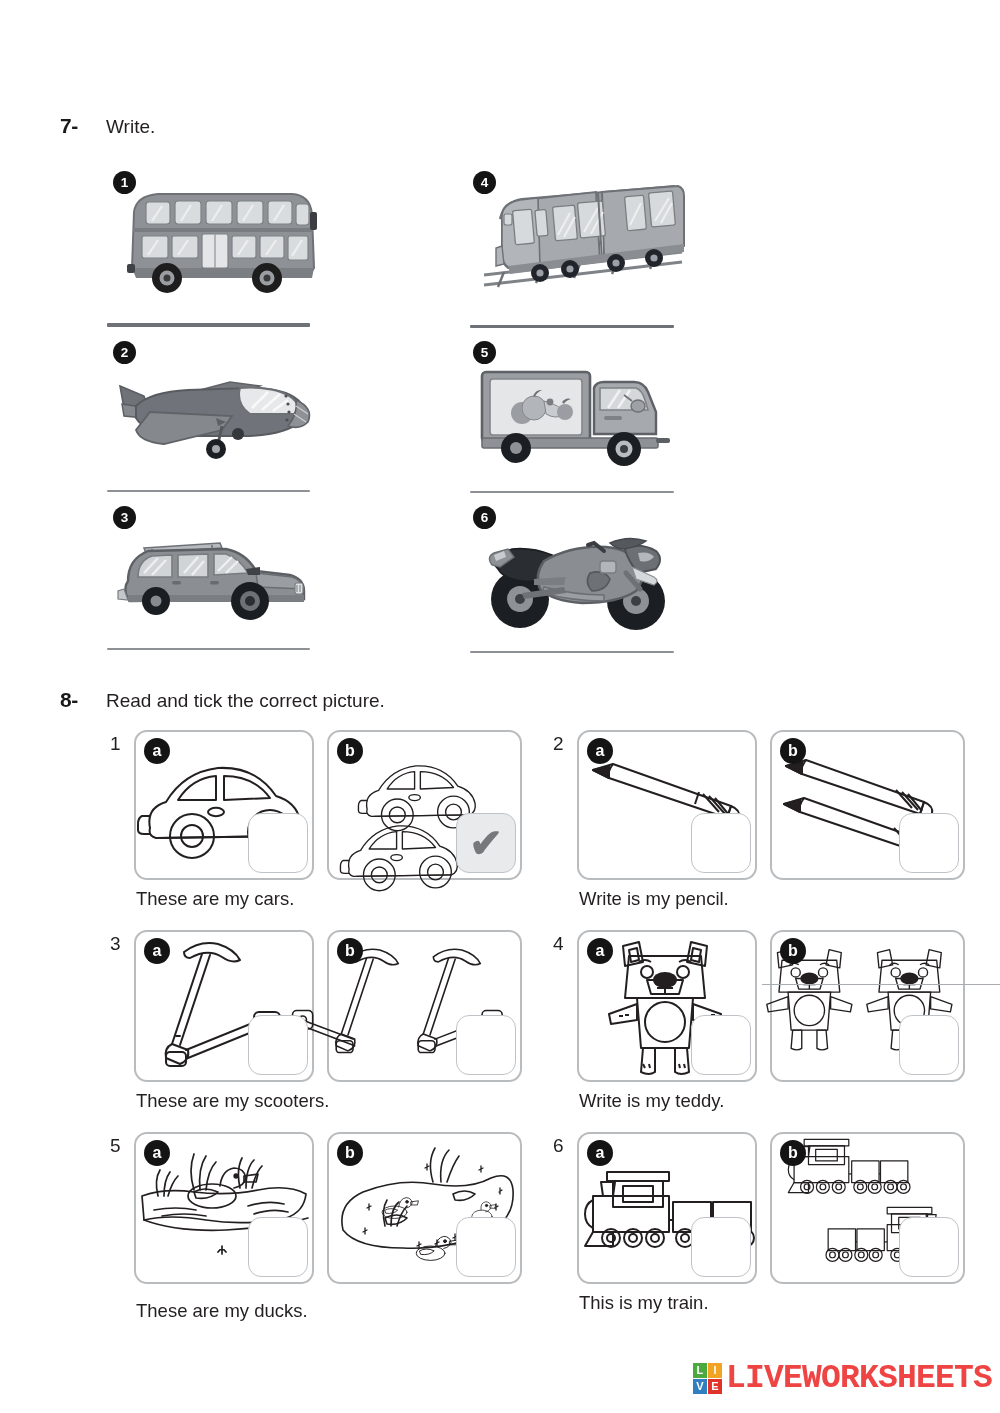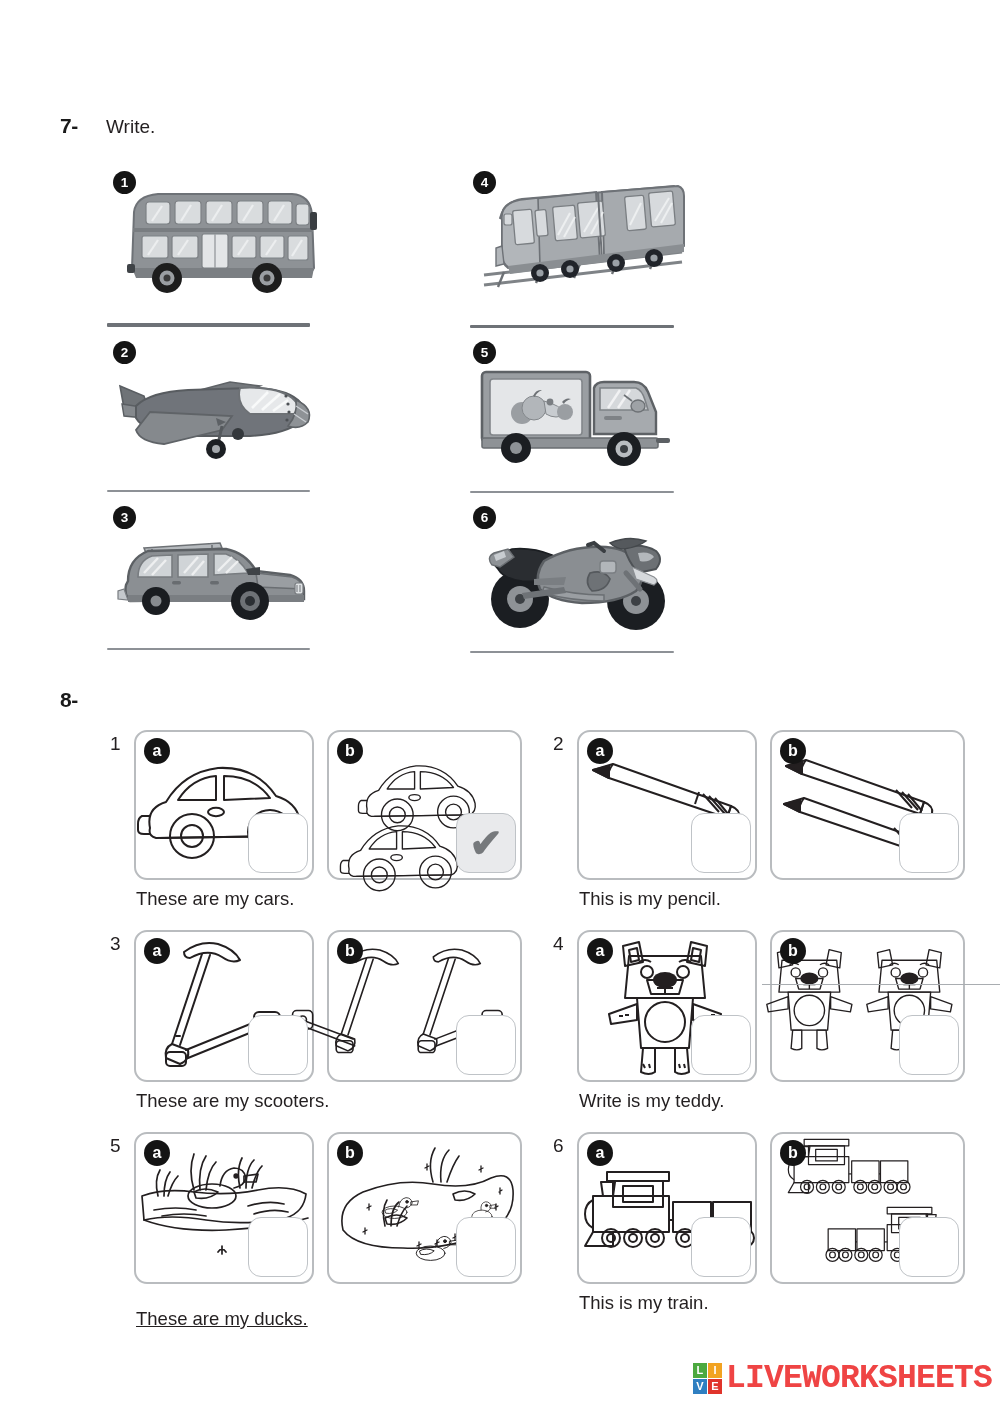--- a/index.html
+++ b/index.html
@@ -407,20 +407,21 @@
     </div>
   </div>
   <div class="write-line" style="left:470px; top:651px; width:204px; height:2px;"></div>
 
 </div>
 
 <div id="ex8">
 
   <div class="ex-head" style="left:60px; top:688px;">
     <span class="ex-num">8-</span>
+    <span class="ex-title">Read and tick the correct picture.</span>
   </div>
 
   <div class="q" style="left:110px; top:730px;">
     <div class="q-num" style="left:0px; top:3px;">1</div>
 
     <div class="opt-box" style="left:24px; top:0px; width:180px; height:150px;">
       <div class="opt-badge">a</div>
       <svg width="176" height="146" viewBox="0 0 176 146">
         <g fill="none" stroke="#231f20" stroke-width="2" stroke-linejoin="round">
           <path d="M14 96 Q10 76 30 70 Q48 40 82 36 Q120 34 140 64 Q160 70 164 88 Q166 100 156 104 L20 106 Q12 104 14 96 Z"></path>
@@ -512,21 +513,21 @@
             <path d="M14 38 L30 46 L30 34 Z" fill="#231f20"></path>
             <path d="M34 32 Q28 40 30 46"></path>
             <path d="M124 62 L140 80 M130 64 L146 82 M136 66 L150 83"></path>
             <path d="M152 74 Q162 78 160 86 Q156 92 148 86 Z"></path>
           </g>
         </g>
       </svg>
       <div class="ans-box"></div>
     </div>
 
-    <div class="q-cap" style="left:26px; top:158px;">This is my pencil.</div>
+    <div class="q-cap" style="left:26px; top:158px;">Write is my pencil.</div>
   </div>
 
   <div class="q" style="left:110px; top:930px;">
     <div class="q-num" style="left:0px; top:3px;">3</div>
 
     <div class="opt-box" style="left:24px; top:0px; width:180px; height:152px;">
       <div class="opt-badge">a</div>
       <svg width="176" height="148" viewBox="0 0 176 148">
         <g fill="none" stroke="#231f20" stroke-width="2" stroke-linejoin="round" stroke-linecap="round">
           <path d="M48 20 Q64 8 82 12 Q98 17 104 28 Q96 32 86 25 Q72 16 54 26 Q48 26 48 20 Z"></path>
@@ -741,21 +742,21 @@
             <path d="M34 98 L38 96 M36 94 L36 100"></path>
             <path d="M88 112 L92 110 M90 108 L90 114"></path>
             <path d="M106 110 L110 108 M108 106 L108 112"></path>
             <path d="M124 104 L128 102 M126 100 L126 106"></path>
           </g>
         </g>
       </svg>
       <div class="ans-box"></div>
     </div>
 
-    <div class="q-cap" style="left:26px; top:176px;text-decoration:underline;">These are my ducks.</div>
+    <div class="q-cap" style="left:26px; top:168px;">These are my ducks.</div>
   </div>
 
   <div class="q" style="left:553px; top:1132px;">
     <div class="q-num" style="left:0px; top:3px;">6</div>
 
     <div class="opt-box" style="left:24px; top:0px; width:180px; height:152px;">
       <div class="opt-badge">a</div>
       <svg width="176" height="148" viewBox="0 0 176 148">
         <g fill="none" stroke="#231f20" stroke-width="2" stroke-linejoin="round">
 

